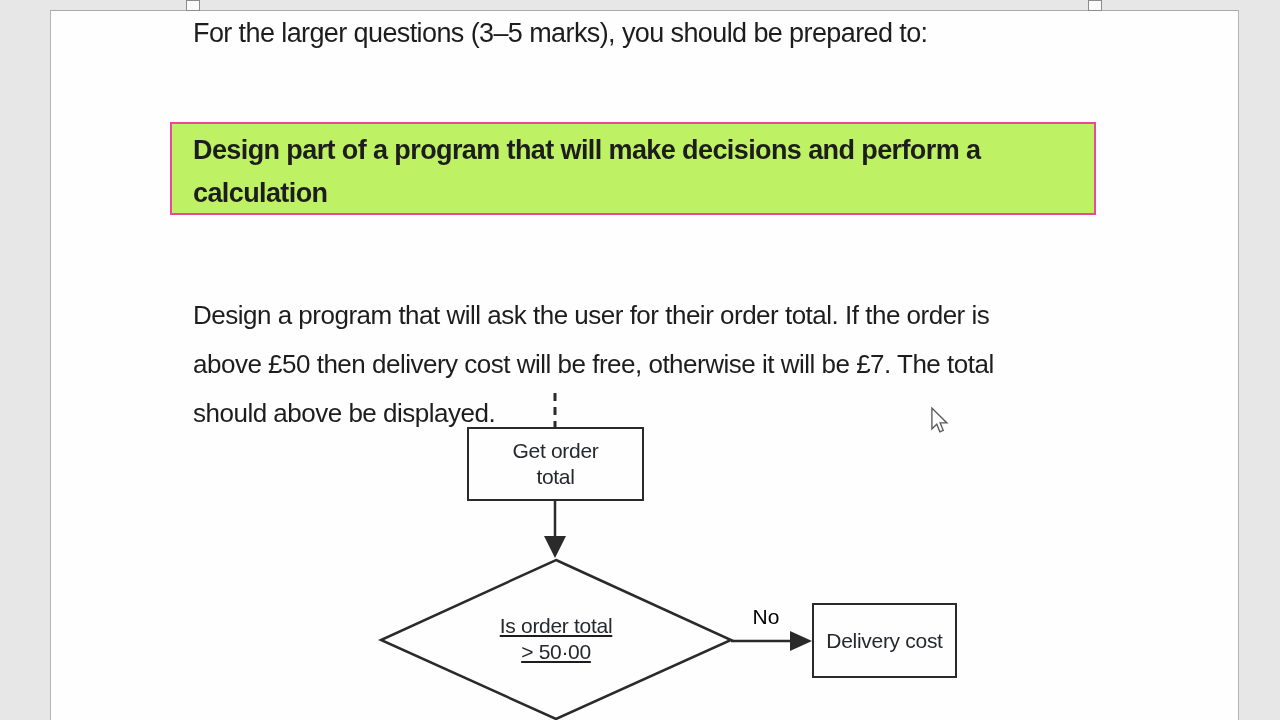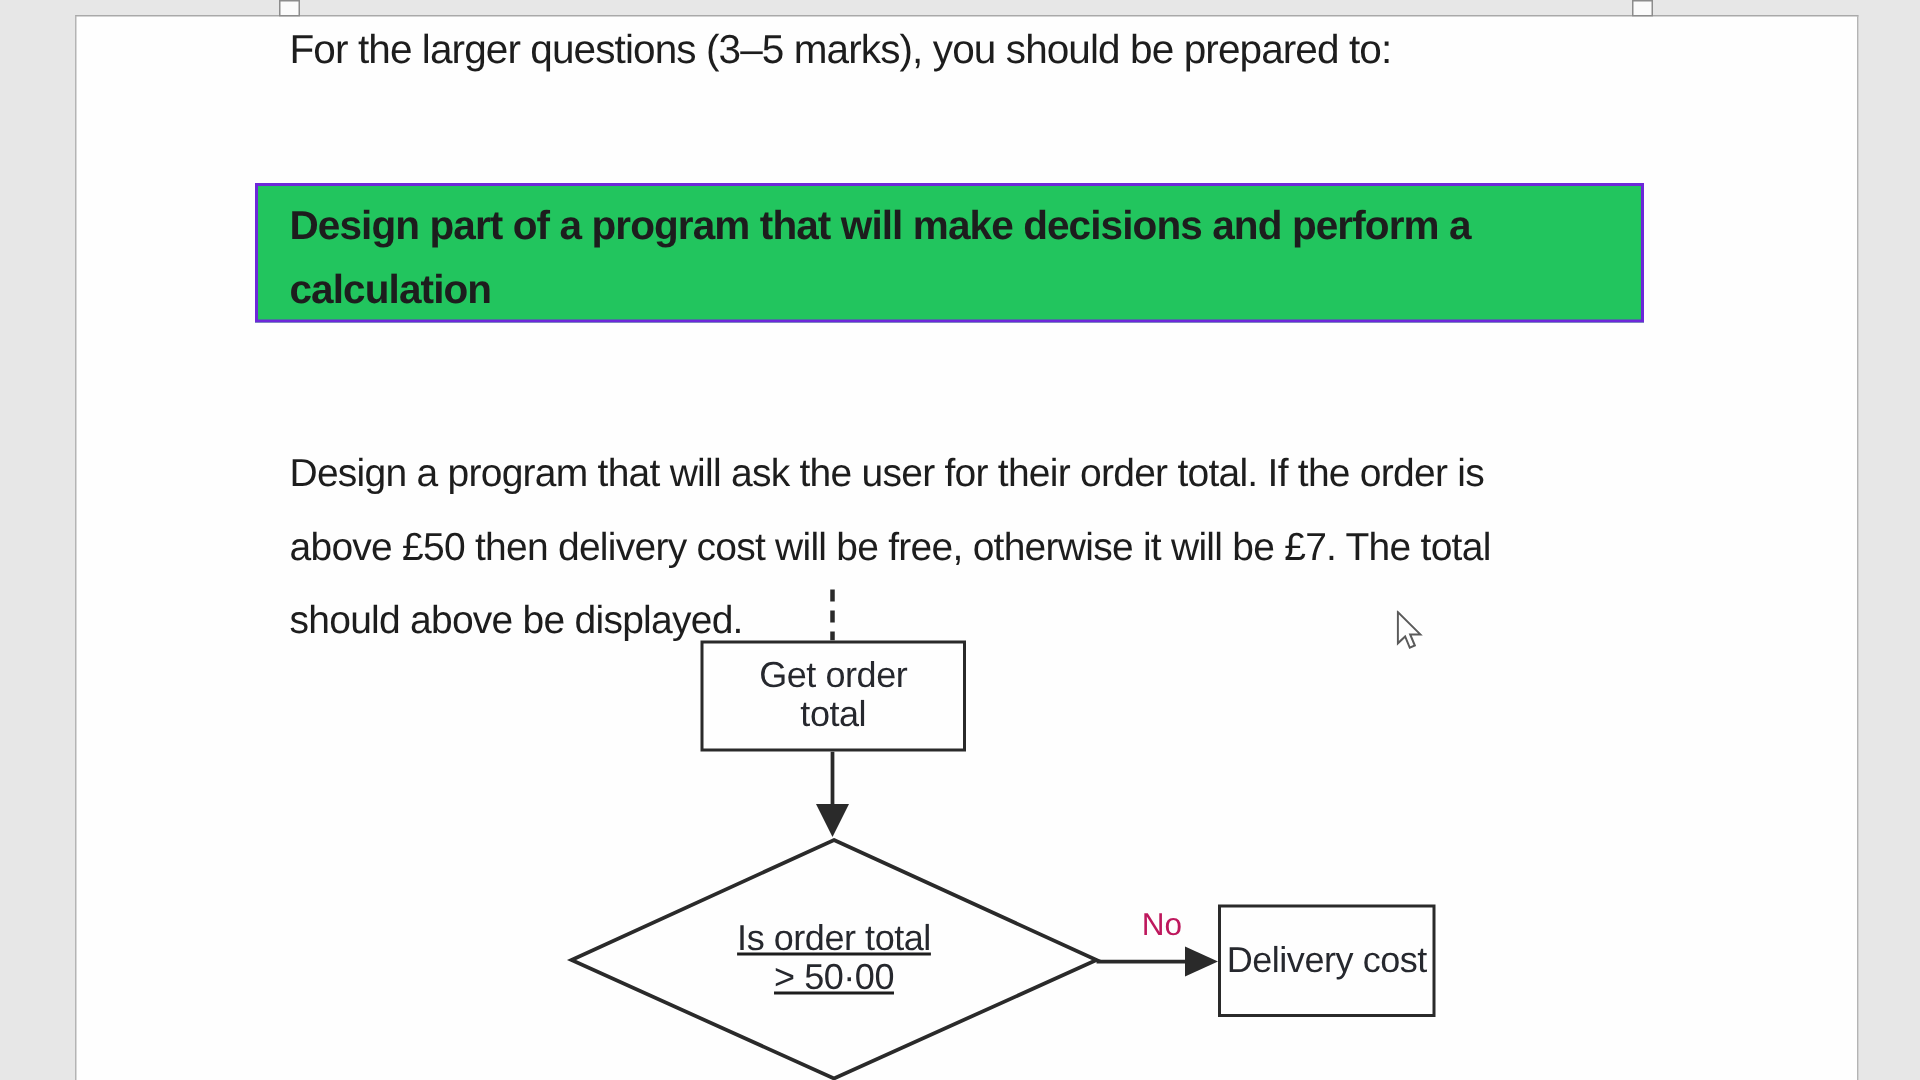--- a/index.html
+++ b/index.html
@@ -53,23 +53,23 @@
     white-space: nowrap;
     z-index: 3;
   }
 
   
   .heading-box {
     left: 170px;
     top: 122px;
     width: 926px;
     height: 93px;
-    border: 2px solid #6d28d9;
+    border: 2px solid #ec4899;
     box-sizing: border-box;
-    background: #22c55e;
+    background: #bef264;
     z-index: 3;
   }
   .heading-line {
     margin-left: 21px;
     font-size: 27px;
     font-weight: bold;
     letter-spacing: -0.6px;
     line-height: 43px;
     white-space: nowrap;
   }
@@ -104,41 +104,41 @@
     border: 2px solid #2a2a2a;
     box-sizing: border-box;
     background: #fefefe;
     text-align: center;
     z-index: 4;
     display: flex;
     flex-direction: column;
     justify-content: center;
   }
   .flow-box div, .flow-text div {
-    font-size: 24px;
+    font-size: 21px;
     line-height: 26px;
     color: #26282e;
     letter-spacing: -0.3px;
   }
   .box-get      { left: 467px; top: 427px; width: 177px; height: 74px; }
   .box-delivery { left: 812px; top: 603px; width: 145px; height: 75px; }
 
   .flow-text {
     text-align: center;
     z-index: 4;
     text-decoration: underline;
   }
   .decision-text { left: 456px; top: 613px; width: 200px; }
   .no-label {
     left: 744px;
     top: 605px;
     width: 44px;
-    text-align: right;
+    text-align: center;
     font-size: 21px;
-    color: #be185d;
+    color: #000000;
     z-index: 4;
   }
 
   .cursor {
     left: 931px;
     top: 407px;
     z-index: 7;
   }
 </style>
 </head>

